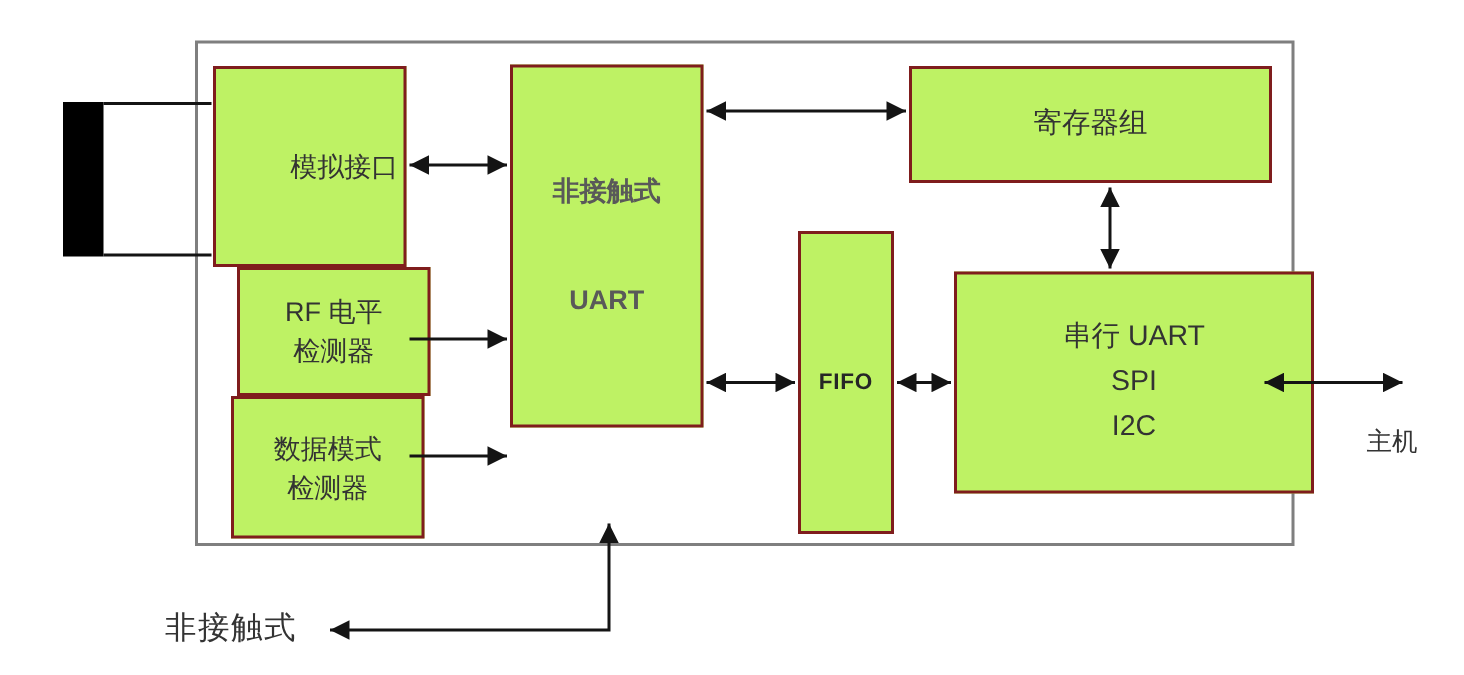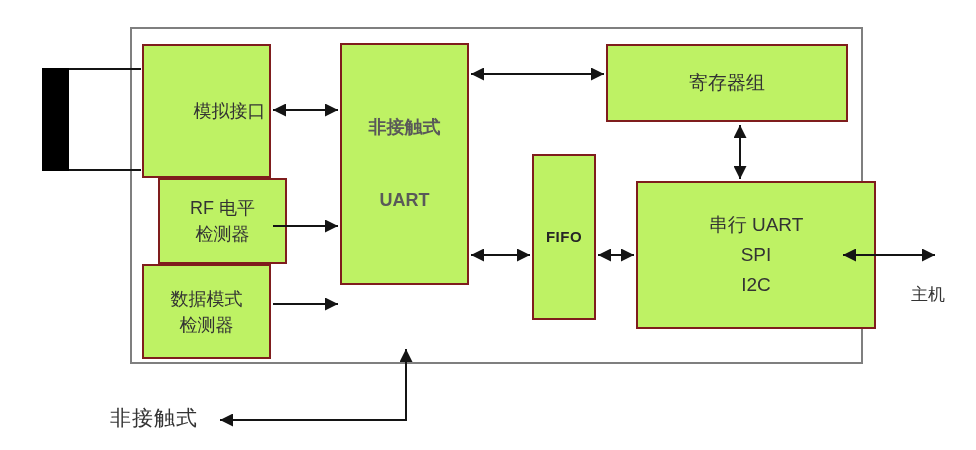--- a/index.html
+++ b/index.html
@@ -33,24 +33,24 @@
     align-items: center;
     justify-content: center;
     text-align: center;
     color: #333333;
     font-size: 18px;
     line-height: 26px;
   }
   .block span { display: block; }
   .blk-analog   { left: 142px; top: 44px;  width: 129px; height: 134px; padding-left: 46px; }
   .blk-rf       { left: 158px; top: 178px; width: 129px; height: 86px;  }
-  .blk-datamode { left: 142px; top: 264px; width: 129px; height: 95px; align-items: center;  }
+  .blk-datamode { left: 154px; top: 264px; width: 129px; height: 95px; align-items: center;  }
   .blk-uart     { left: 340px; top: 43px;  width: 129px; height: 242px;
                   font-weight: bold; color: #595959; line-height: 25px; gap: 48px; }
-  .blk-fifo     { left: 532px; top: 154px; width: 64px;  height: 166px;
+  .blk-fifo     { left: 532px; top: 154px; width: 64px;  height: 202px;
                   font-weight: bold; color: #262626; font-size: 15px;
                   letter-spacing: 0.5px; }
   .blk-register { left: 606px; top: 44px;  width: 242px; height: 78px;
                   font-size: 19px; }
   .blk-serial   { left: 636px; top: 181px; width: 240px; height: 148px;
                   font-size: 19px; line-height: 30px; }
   .ext-label {
     position: absolute;
     color: #333333;
     white-space: nowrap;

